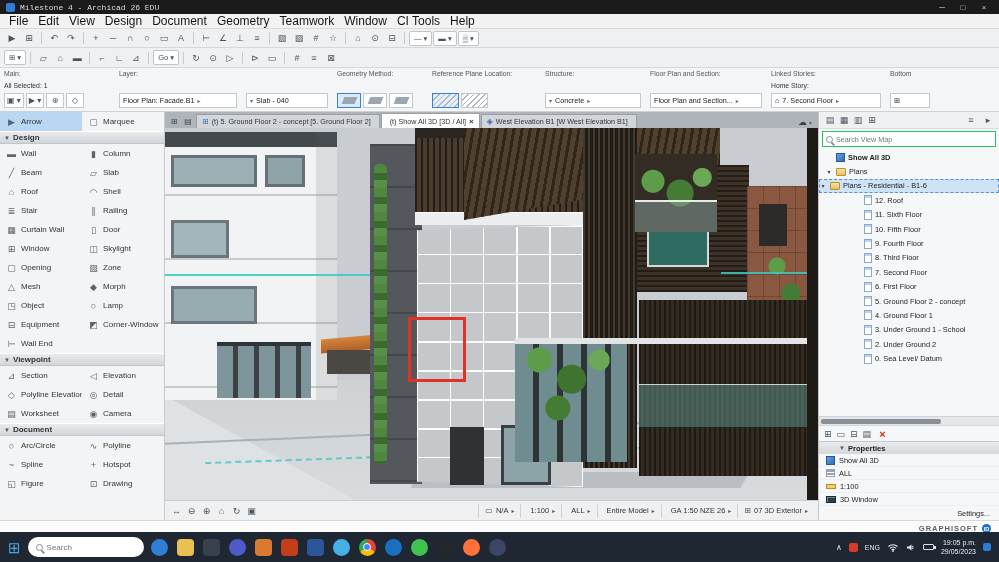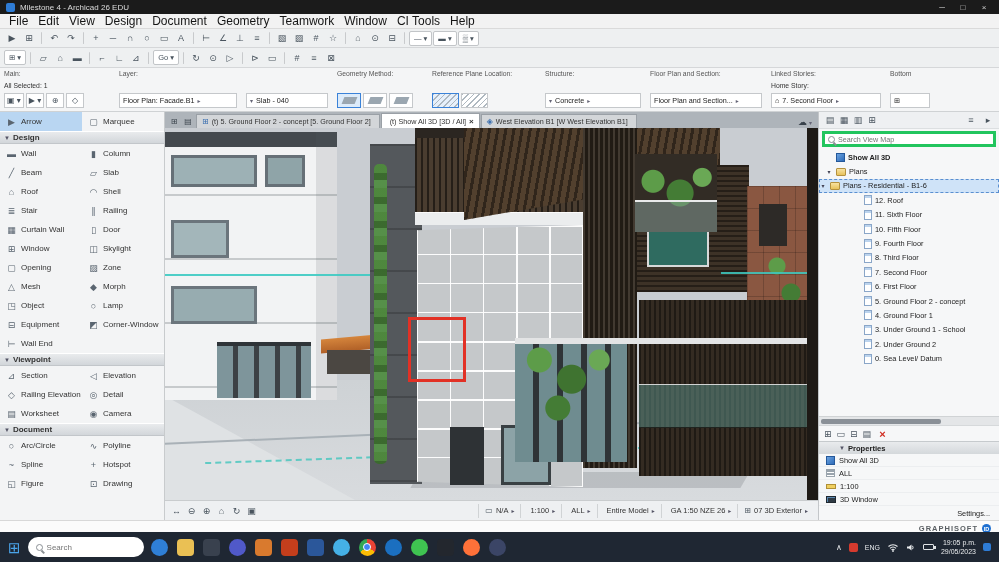--- a/index.html
+++ b/index.html
@@ -2,21 +2,21 @@
 <html><head>
 <meta charset="utf-8">
 <style>
   * { margin:0; padding:0; box-sizing:border-box; }
   html,body { width:999px; height:562px; }
   body { font-family:"Liberation Sans","DejaVu Sans",sans-serif; position:relative; overflow:hidden; background:#d4d4d4; font-size:8px; color:#222; }
 
   
   .titlebar { position:absolute; left:0; top:0; width:999px; height:14px; background:#1b1b1b; color:#dcdcdc; display:flex; align-items:center; padding:0 6px; }
   .tb-appicon { width:9px; height:9px; background:#2e7cd6; border-radius:2px; margin-right:5px; }
-  .tb-title { font-size:8px; }
+  .tb-title { font-size:8px;font-family:Liberation Mono, monospace; }
   .win-btns { margin-left:auto; display:flex; gap:3px; }
   .win-btn { width:18px; height:12px; display:flex; align-items:center; justify-content:center; color:#cfcfcf; font-size:8px; }
 
   
   .menubar { position:absolute; top:14px; left:0; width:999px; height:15px; background:#f2f2f2; border-bottom:1px solid #dadada; display:flex; align-items:center; padding:0 4px; }
   .menu-item { padding:0 5px; font-size:12px; color:#151515; }
 
   
   .toolbar { position:absolute; left:0; width:999px; background:#eef0f1; border-bottom:1px solid #d5d7d9; display:flex; align-items:center; padding:0 4px; gap:1px; }
   .toolbar1 { top:29px; height:19px; }
@@ -114,21 +114,21 @@
   .sb-chips { margin-left:auto; display:flex; align-items:center; }
   .sb-chip { display:flex; align-items:center; gap:3px; padding:0 6px; border-left:1px solid #d0d3d5; height:14px; white-space:nowrap; }
   .sb-chip .cicon { color:#49545e; font-size:8px; }
   .sb-caret { font-size:6px; color:#556; }
 
   
   .rightpanel { width:181px; background:#f6f7f8; border-left:1px solid #c3c6c9; display:flex; flex-direction:column; overflow:hidden; }
   .rp-header { height:17px; display:flex; align-items:center; padding:0 4px; gap:3px; border-bottom:1px solid #dcdfe1; background:#eef0f2; }
   .rp-hicon { width:14px; height:13px; display:flex; align-items:center; justify-content:center; font-size:9px; color:#49545e; }
   .rp-spacer { flex:1; }
-  .rp-search { height:16px; margin:2px 3px; display:flex; align-items:center; border:3px solid #22c55e; background:#fff; padding:0 3px; gap:3px; }
+  .rp-search { height:16px; margin:2px 3px; display:flex; align-items:center; border:1px solid #22c55e; background:#fff; padding:0 3px; gap:3px; }
   .rp-search input { border:none; outline:none; flex:1; font-size:7.2px; font-family:inherit; color:#333; min-width:0; background:transparent; }
   .mag { width:7px; height:7px; border:1.5px solid #8a9095; border-radius:50%; position:relative; flex:0 0 auto; }
   .mag::after { content:''; position:absolute; width:4px; height:1.5px; background:#8a9095; transform:rotate(45deg); left:4px; top:6px; }
   .tree { flex:1; overflow:hidden; padding-top:1px; }
   .trow { height:14.4px; display:flex; align-items:center; gap:3px; font-size:7.4px; color:#222; padding-right:2px; white-space:nowrap; overflow:hidden; }
   .lvl0 { padding-left:6px; } .lvl1 { } .lvl2 { padding-left:34px; }
   .trow .arr { width:8px; font-size:6px; color:#445; flex:0 0 auto; text-align:center; }
   .trow.selected { background:#cfe3f8; outline:1px dashed #5a8fd0; outline-offset:-1px; }
   .trow.bold { font-weight:bold; }
   .i-cube { width:9px; height:9px; background:linear-gradient(135deg,#6aa2e0,#2e6bb8); border:1px solid #24589a; flex:0 0 auto; }
@@ -469,21 +469,21 @@
           <span>Section</span>
         </div>
 
         <div class="tool">
           <span class="tico">◁</span>
           <span>Elevation</span>
         </div>
 
         <div class="tool">
           <span class="tico">◇</span>
-          <span>Railing Elevation</span>
+          <span>Polyline Elevation</span>
         </div>
 
         <div class="tool">
           <span class="tico">◎</span>
           <span>Detail</span>
         </div>
 
         <div class="tool">
           <span class="tico">▤</span>
           <span>Worksheet</span>

